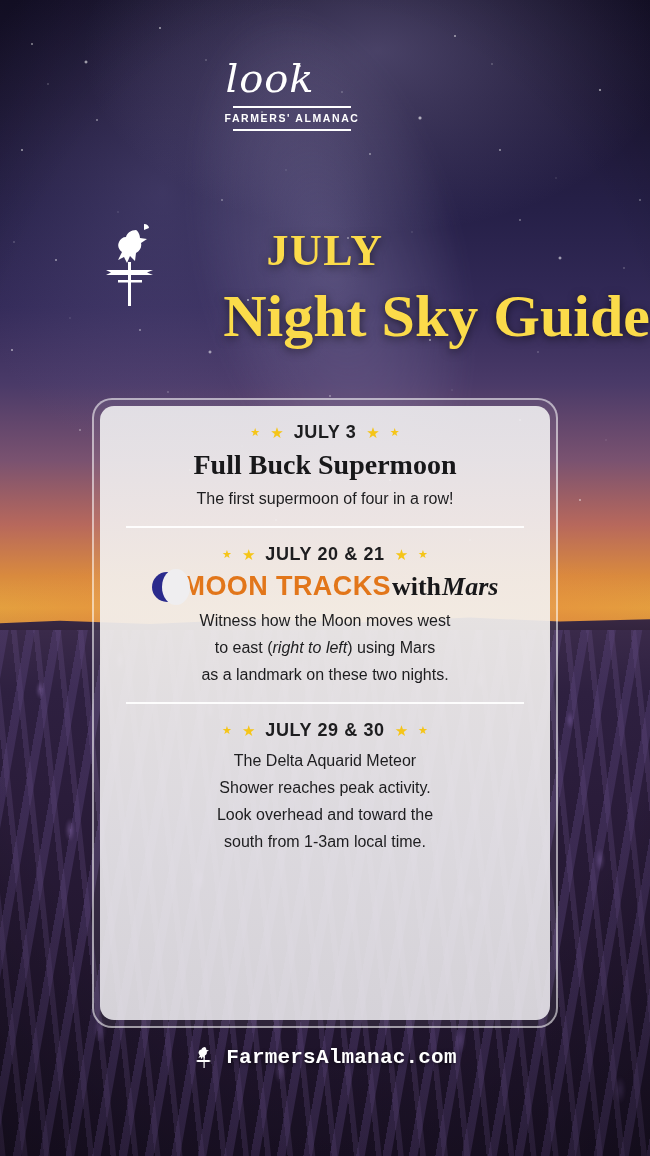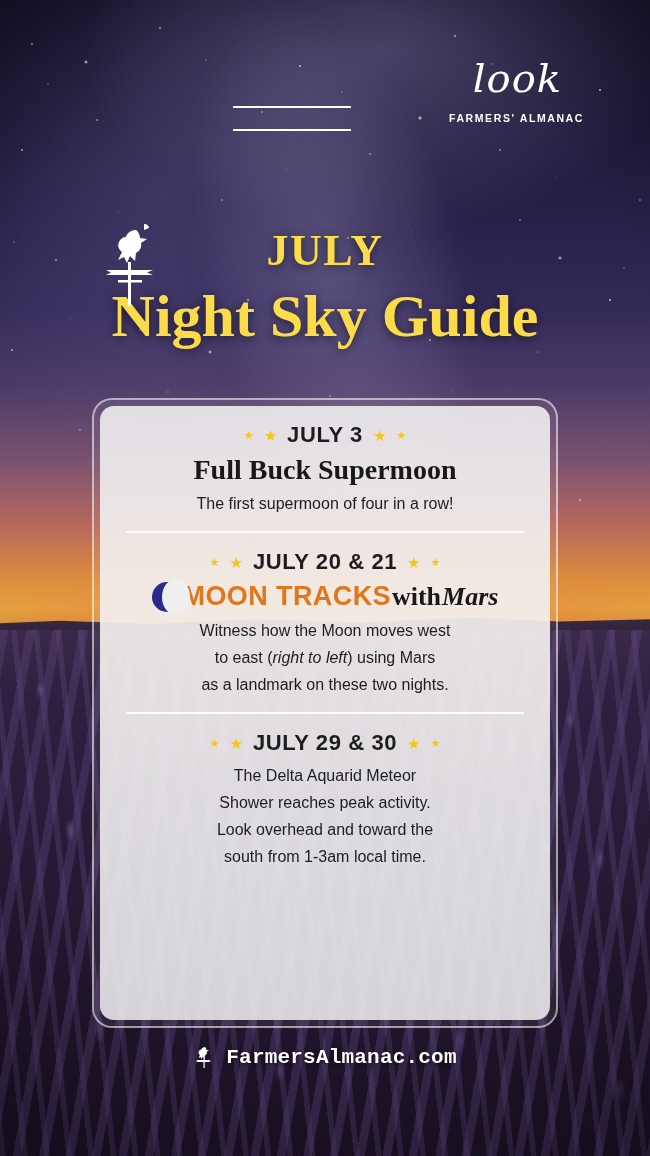--- a/index.html
+++ b/index.html
@@ -157,21 +157,21 @@
   .vignette {
     position: absolute; inset: 0;
     background: radial-gradient(ellipse 620px 900px at 50% 46%, rgba(0,0,0,0) 58%, rgba(0,0,0,.40) 100%);
     pointer-events: none;
   }
 
   
   .logo {
     position: absolute;
     left: 0; top: 58px; width: 584px;
-    text-align: right;
+    text-align: center;
     color: #fff;
   }
   .logo-look {
     font-family: "DejaVu Serif", serif;
     font-size: 40px;
     font-style: italic;
     letter-spacing: 1px;
     line-height: 40px;
     display: inline-block;
     transform: translateX(-22px);
@@ -237,20 +237,21 @@
     text-shadow: 0 2px 10px rgba(0,0,0,.55);
   }
   .title-sub {
     font-family: "Liberation Serif", serif;
     font-weight: bold;
     font-size: 60px;
     line-height: 64px;
     color: #fbdb4a;
     text-shadow: 0 2px 10px rgba(0,0,0,.55);
     margin-top: -2px;
+    text-align: right;
   }
   .weathervane { position: absolute; left: 96px; top: 4px; }
 
   
   .card {
     position: absolute;
     left: 92px; top: 398px;
     width: 466px; height: 630px;
     border: 2px solid rgba(255,255,255,.55);
     border-radius: 20px;
@@ -279,21 +280,21 @@
   .date-row {
     display: flex;
     align-items: center;
     justify-content: center;
     gap: 10px;
     margin-bottom: 6px;
   }
   .date-label {
     font-family: "Liberation Sans", sans-serif;
     font-weight: bold;
-    font-size: 22px;
+    font-size: 18px;
     letter-spacing: .6px;
     color: #1d1d1f;
   }
   .star-y { color: #f5c518; font-size: 15px; line-height: 1; }
   .star-y.sm { font-size: 11px; }
 
   .headline {
     font-family: "Liberation Serif", serif;
     font-weight: bold;
     font-size: 28px;

